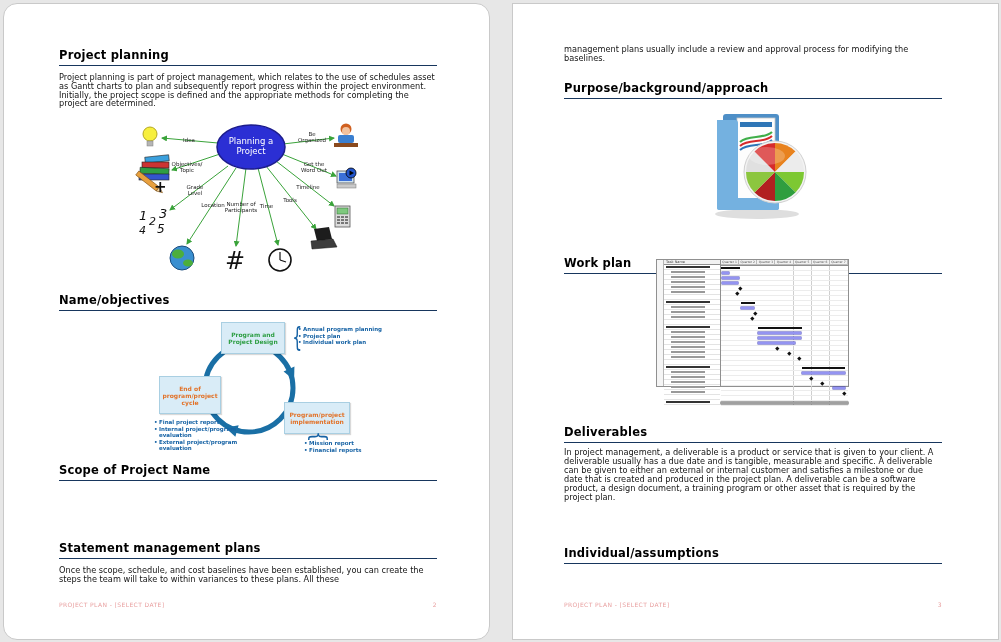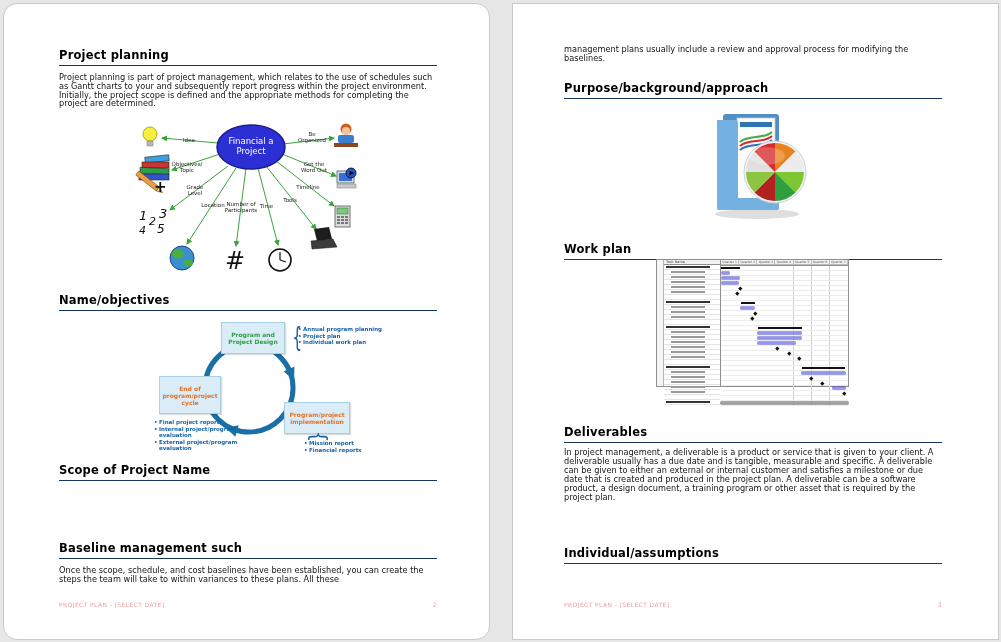--- a/index.html
+++ b/index.html
@@ -104,21 +104,21 @@
   .g-bar.project{background:#a0a0a0;box-shadow:0 0 0 0.5px #555;}
   .g-ms{position:absolute;display:block;top:0.6px;width:2.6px;height:2.6px;background:#111;
     transform:rotate(45deg);}
 </style>
 </head>
 <body>
 
 <div class="page" id="page1">
 
   <div class="h" style="top:44px">Project planning</div>
-  <div class="body-text" style="top:69px">Project planning is part of project management, which relates to the use of schedules such as Gantt charts to your and subsequently report progress within the project environment. Initially, the project scope is defined and the appropriate methods for completing the project are determined.</div>
+  <div class="body-text" style="top:69px">Project planning is part of project management, which relates to the use of schedules asset as Gantt charts to plan and subsequently report progress within the project environment. Initially, the project scope is defined and the appropriate methods for completing the project are determined.</div>
 
   <div id="mindmap">
     <svg width="300" height="172" viewBox="0 0 300 172">
       <defs>
         <marker id="arrG" markerWidth="6" markerHeight="6" refX="5" refY="3" orient="auto">
           <path d="M0,0 L6,3 L0,6 Z" fill="#3aa33a"></path>
         </marker>
       </defs>
       <g stroke="#3aa33a" stroke-width="1" marker-end="url(#arrG)">
         <line x1="110" y1="27" x2="54" y2="22"></line>
@@ -202,21 +202,21 @@
         <rect x="229" y="68" width="19" height="4" fill="#c9c9c9" stroke="#777" stroke-width="0.5"></rect>
       </g>
 
       <g>
         <circle cx="238" cy="13" r="5.5" fill="#d06020"></circle>
         <circle cx="238" cy="15" r="4" fill="#f2c29e"></circle>
         <rect x="230" y="19" width="16" height="8" rx="2" fill="#3a7fd0"></rect>
         <rect x="226" y="27" width="24" height="4" fill="#8a4a1e"></rect>
       </g>
     </svg>
-    <div id="mm-center-label" class="pre">Financial a
+    <div id="mm-center-label" class="pre">Planning a
 Project</div>
     <div class="mm-label" style="left:66px;top:21px;width:30px">Idea</div>
     <div class="mm-label" style="left:62px;top:45px;width:34px">Objectives/
 Topic</div>
     <div class="mm-label" style="left:72px;top:68px;width:30px">Grade
 Level</div>
     <div class="mm-label" style="left:86px;top:86px;width:38px">Location</div>
     <div class="mm-label" style="left:112px;top:85px;width:42px">Number of
 Participants</div>
     <div class="mm-label" style="left:146px;top:87px;width:25px">Time</div>
@@ -256,21 +256,21 @@
       <li>External project/program evaluation</li>
     </ul>
     <ul class="cy-list" id="cy-list-impl">
       <li>Mission report</li>
       <li>Financial reports</li>
     </ul>
   </div>
 
   <div class="h" style="top:459px">Scope of Project Name</div>
 
-  <div class="h" style="top:537px">Baseline management such</div>
+  <div class="h" style="top:537px">Statement management plans</div>
   <div class="body-text" style="top:562px">Once the scope, schedule, and cost baselines have been established, you can create the steps the team will take to within variances to these plans. All these</div>
 
   <div class="footer">
     <span>PROJECT PLAN - [SELECT DATE]</span>
     <span>2</span>
   </div>
 </div>
 
 <div class="page" id="page2">
 
@@ -299,21 +299,21 @@
         <path d="M74,64 L94.5,84.5 A29,29 0 0 1 74,93 Z" fill="#2f9e3f"></path>
         <path d="M74,64 L74,93 A29,29 0 0 1 53.5,84.5 Z" fill="#b22020"></path>
         <path d="M74,64 L53.5,84.5 A29,29 0 0 1 45,64 Z" fill="#8cc63f"></path>
         <path d="M74,64 L45,64 A29,29 0 0 1 53.5,43.5 Z" fill="#e0e0e0"></path>
         <path d="M74,64 L53.5,43.5 A29,29 0 0 1 74,35 Z" fill="#d62b2b"></path>
         <ellipse cx="66" cy="48" rx="18" ry="9" fill="#ffffff" opacity="0.22"></ellipse>
       </g>
     </svg>
   </div>
 
-  <div class="h" style="top:238px">Work plan</div>
+  <div class="h" style="top:252px">Work plan</div>
 
   <div id="gantt">
     <div class="g-ids"></div>
     <div class="g-namecol">
       <div class="g-namehead">Task Name</div>
       <div class="g-names">
           <div class="g-name summary">
             <i></i>
           </div>
           <div class="g-name task">

